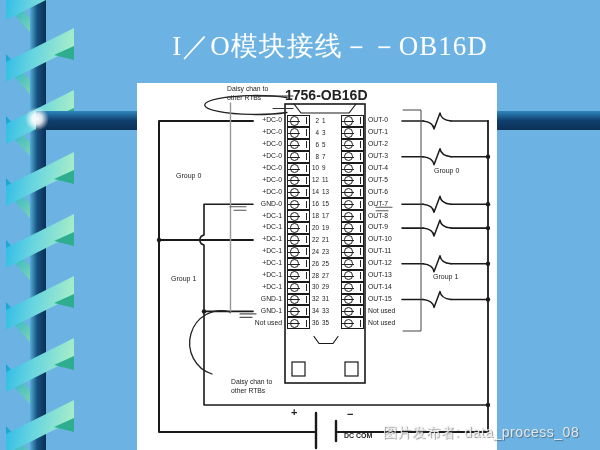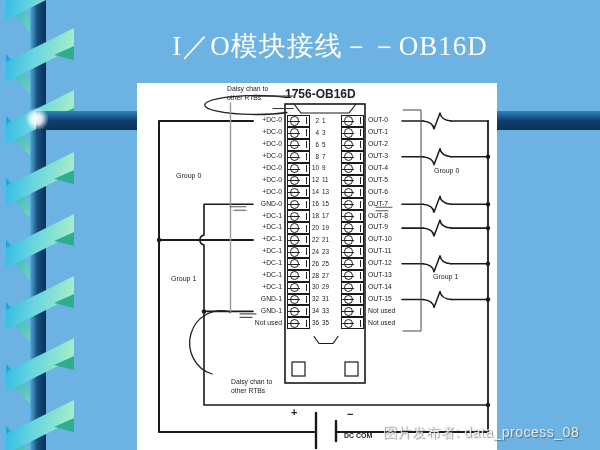--- a/index.html
+++ b/index.html
@@ -31,21 +31,21 @@
   .rlbl{font-size:6.8px;line-height:8px;white-space:nowrap;}
   .rlbl.left{left:220px;width:62px;text-align:right;}
   .rlbl.right{left:368px;width:60px;text-align:left;}
   .rnumL{left:304px;width:15px;text-align:right;font-size:6.3px;}
   .rnumR{left:322px;width:15px;text-align:left;font-size:6.3px;}
   .cell{position:absolute;width:23px;height:11.9px;border:1px solid #1a1a1a;background:#fff;
     box-sizing:border-box;display:flex;align-items:center;}
   .screw{width:7.4px;height:7.4px;border:1.1px solid #222;border-radius:50%;margin-left:1.6px;position:relative;flex:none;}
   .screw::after{content:"";position:absolute;left:-2.2px;right:-2.2px;top:50%;border-top:1.1px solid #222;}
   .clamp{margin-left:auto;margin-right:2.5px;width:0;height:7px;border-left:1px solid #222;}
-  .mod-title{font-weight:bold;font-size:12px;width:80px;text-align:left;white-space:nowrap;}
+  .mod-title{font-weight:bold;font-size:14px;width:80px;text-align:center;white-space:nowrap;}
   .small7{font-size:7px;line-height:9px;white-space:nowrap;}
   .daisy{font-size:6.8px;line-height:9px;white-space:nowrap;}
   .battsign{font-size:11px;font-weight:bold;}
   .dccom{font-size:7px;font-weight:bold;white-space:nowrap;}
   
   #watermark{position:absolute;left:383px;top:424px;z-index:20;font-size:14px;
     color:rgba(238,238,238,.92);letter-spacing:.5px;white-space:nowrap;
     text-shadow:1px 1px 1px rgba(60,60,60,.55);}
 </style>
 </head>

